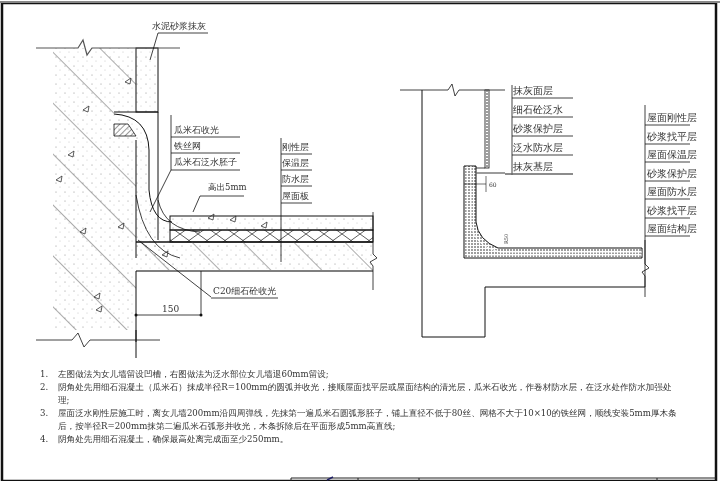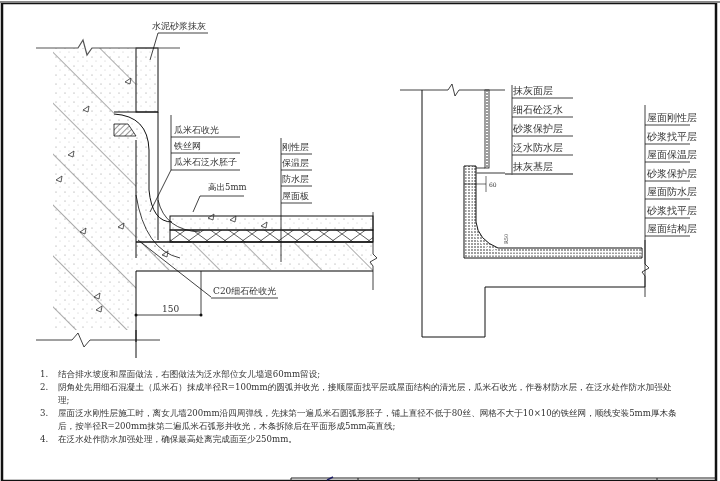--- a/index.html
+++ b/index.html
@@ -182,27 +182,27 @@
     <line x1="358" y1="478" x2="358" y2="481"></line>
     <line x1="419" y1="478" x2="419" y2="481"></line>
     <line x1="657" y1="478" x2="657" y2="481"></line>
   </g>
   <path d="M327 480 L333 477" stroke="#226" stroke-width="1.5"></path>
 </svg>
 
 <div class="notes">
   <div class="note">
       <span class="num">1.</span>
-      <span class="txt">结合排水坡度和屋面做法，右图做法为泛水部位女儿墙退60mm留设;</span>
+      <span class="txt">左图做法为女儿墙留设凹槽，右图做法为泛水部位女儿墙退60mm留设;</span>
     </div>
   <div class="note">
       <span class="num">2.</span>
       <span class="txt">阴角处先用细石混凝土（瓜米石）抹成半径R=100mm的圆弧并收光，接顺屋面找平层或屋面结构的清光层，瓜米石收光，作卷材防水层，在泛水处作防水加强处理;</span>
     </div>
   <div class="note">
       <span class="num">3.</span>
       <span class="txt">屋面泛水刚性层施工时，离女儿墙200mm沿四周弹线，先抹第一遍瓜米石圆弧形胚子，铺上直径不低于80丝、网格不大于10×10的铁丝网，顺线安装5mm厚木条后，按半径R=200mm抹第二遍瓜米石弧形并收光，木条拆除后在平面形成5mm高直线;</span>
     </div>
   <div class="note">
       <span class="num">4.</span>
-      <span class="txt">在泛水处作防水加强处理，确保最高处离完成面至少250mm。</span>
+      <span class="txt">阴角处先用细石混凝土，确保最高处离完成面至少250mm。</span>
     </div>
 </div>
 
 </body></html>

